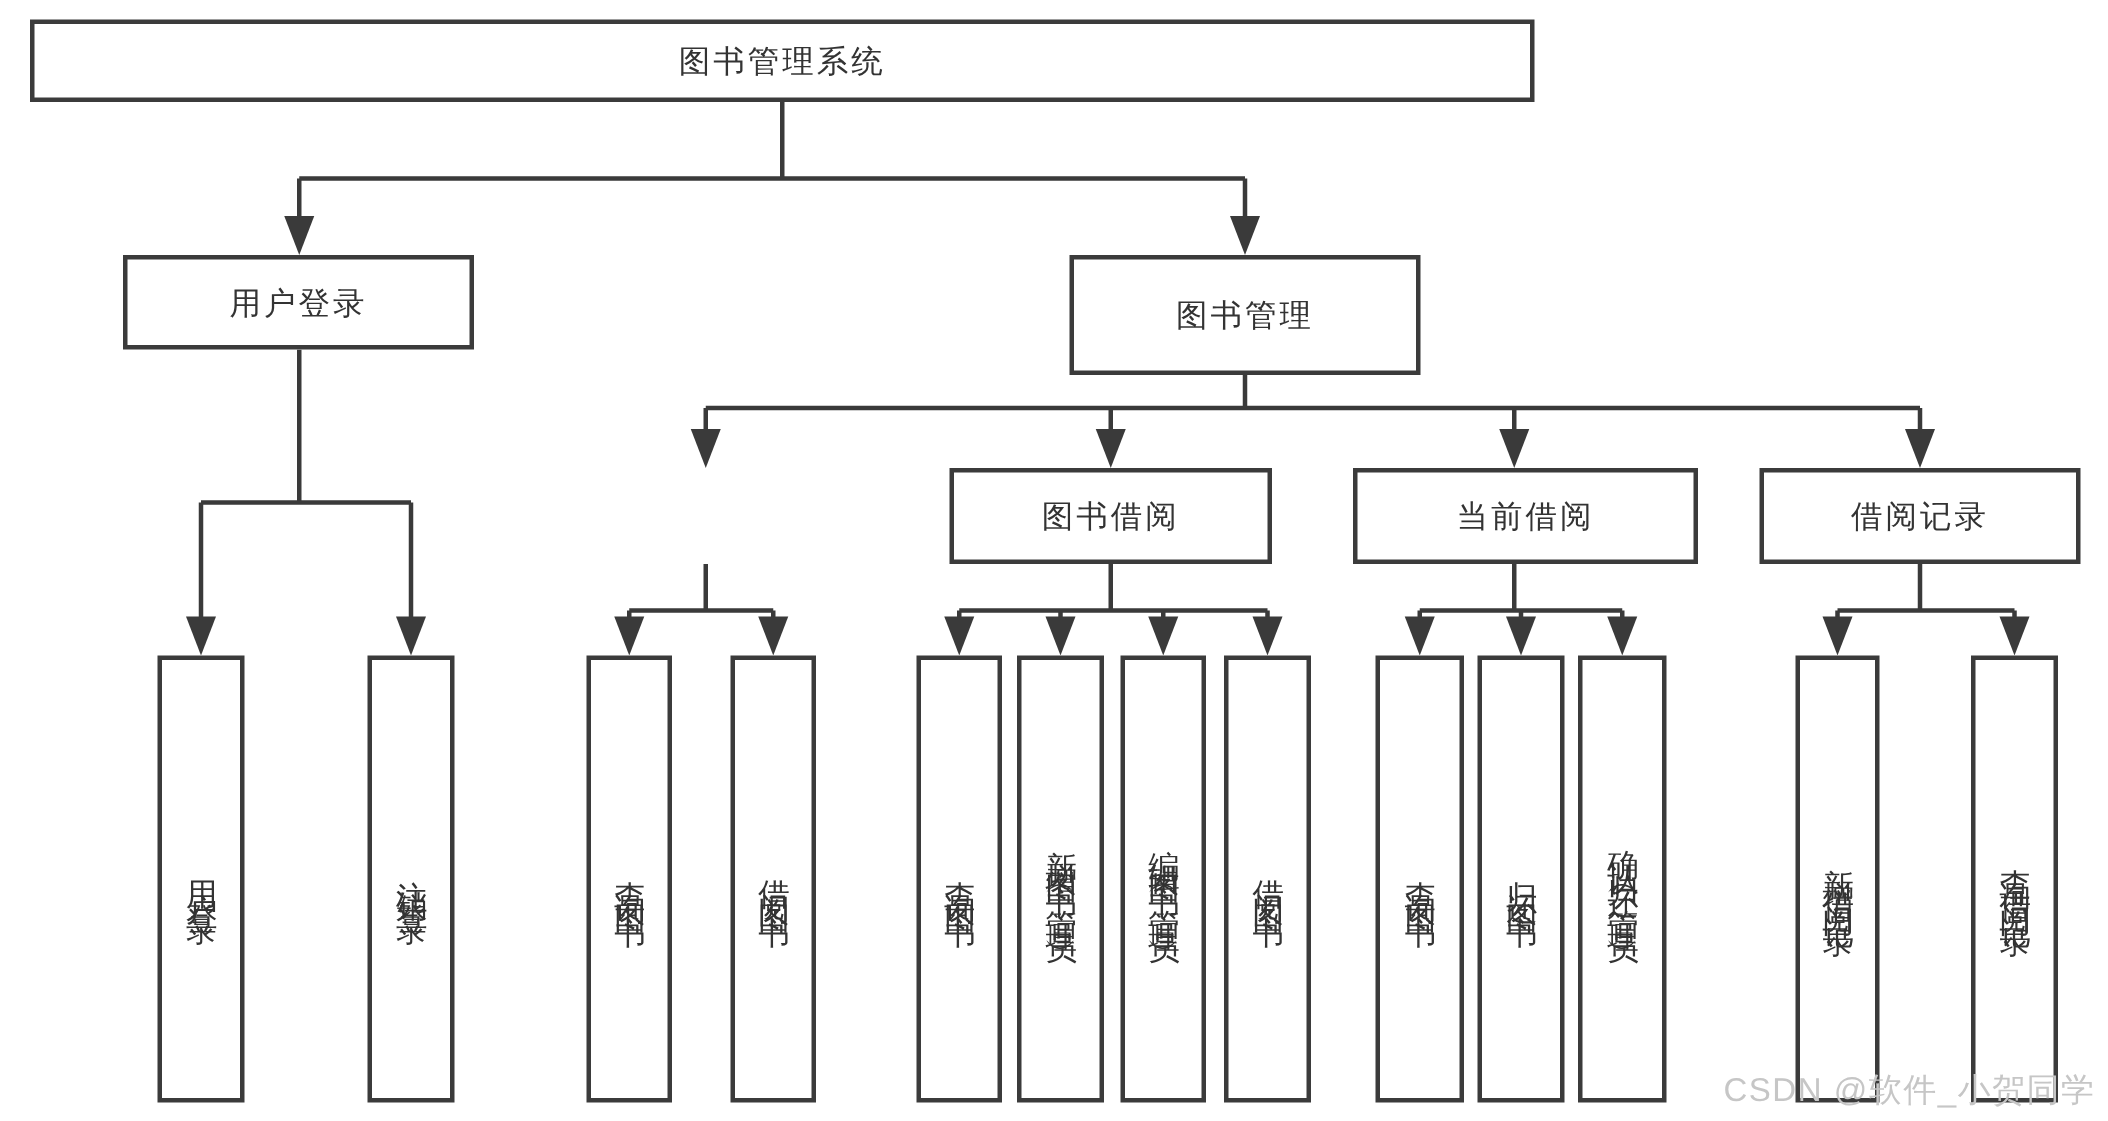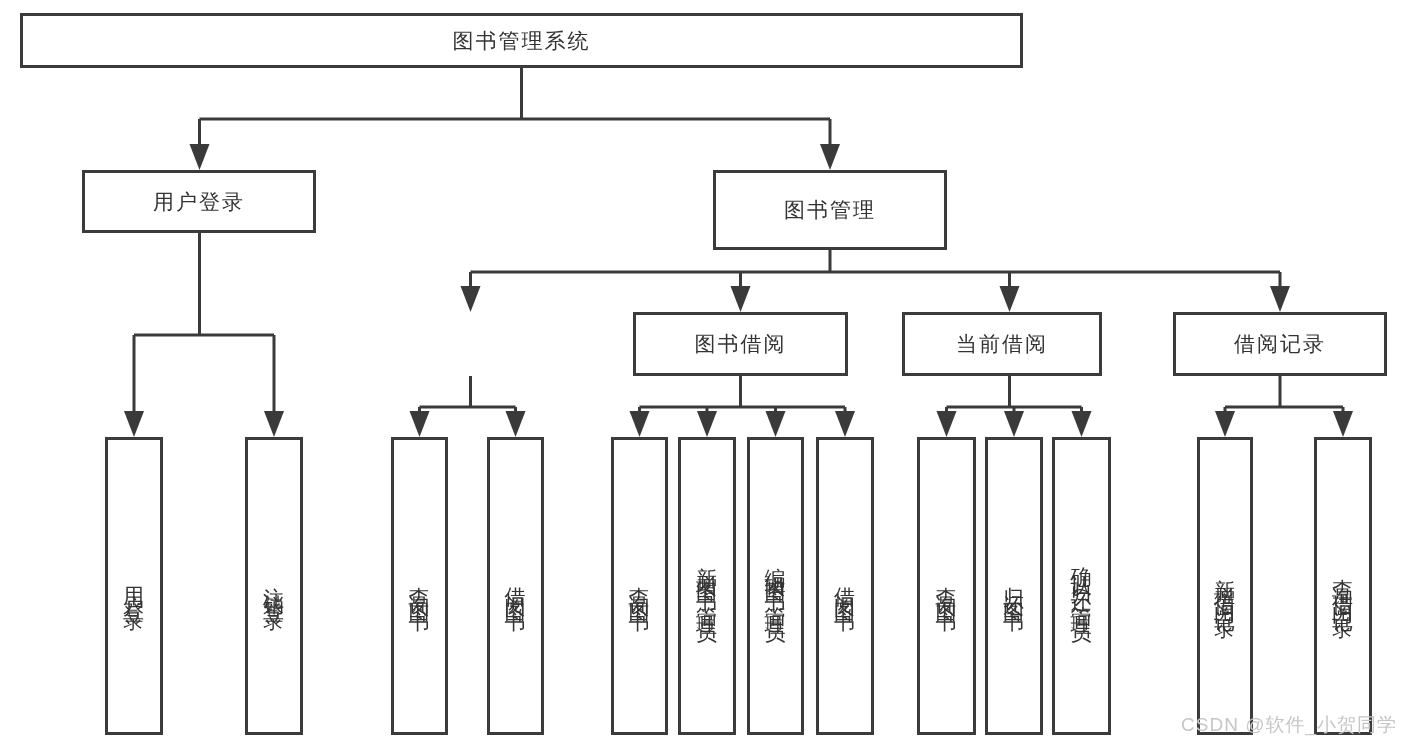--- a/index.html
+++ b/index.html
@@ -42,21 +42,21 @@
     font-size: 21px;
     writing-mode: vertical-rl;
     text-orientation: mixed;
     letter-spacing: 8px;
     line-height: 1;
   }
   .watermark {
     position: absolute;
     right: 8px;
     top: 712px;
-    font-size: 19px;
+    font-size: 22px;
     letter-spacing: 1px;
     color: #c6c6c6;
     z-index: 3;
     white-space: nowrap;
   }
   svg .edge {
     stroke: #3a3a3a;
     stroke-width: 3;
     fill: none;
   }
@@ -109,21 +109,21 @@
       <polygon class="arrow" points="1333,411 1353,411 1343,437"></polygon>
     </g>
   </svg>
 
   <div class="node h" style="left:20px;top:13px;width:1003px;height:55px">图书管理系统</div>
 
   <div class="node h" style="left:82px;top:170px;width:234px;height:63px">用户登录</div>
   <div class="node h" style="left:713px;top:170px;width:234px;height:80px">图书管理</div>
 
   <div class="node h" style="left:633px;top:312px;width:215px;height:64px">图书借阅</div>
-  <div class="node h" style="left:902px;top:312px;width:200px;height:64px">当前借阅</div>
+  <div class="node h" style="left:902px;top:312px;width:230px;height:64px">当前借阅</div>
   <div class="node h" style="left:1173px;top:312px;width:214px;height:64px">借阅记录</div>
 
   <div class="node v" style="left:105px;top:437px;width:58px;height:298px">用户登录</div>
   <div class="node v" style="left:245px;top:437px;width:58px;height:298px">注销登录</div>
 
   <div class="node v" style="left:391px;top:437px;width:57px;height:298px">查询图书</div>
   <div class="node v" style="left:487px;top:437px;width:57px;height:298px">借阅图书</div>
 
   <div class="node v" style="left:611px;top:437px;width:57px;height:298px">查询图书</div>
   <div class="node v" style="left:678px;top:437px;width:58px;height:298px">新增图书（管理员）</div>

